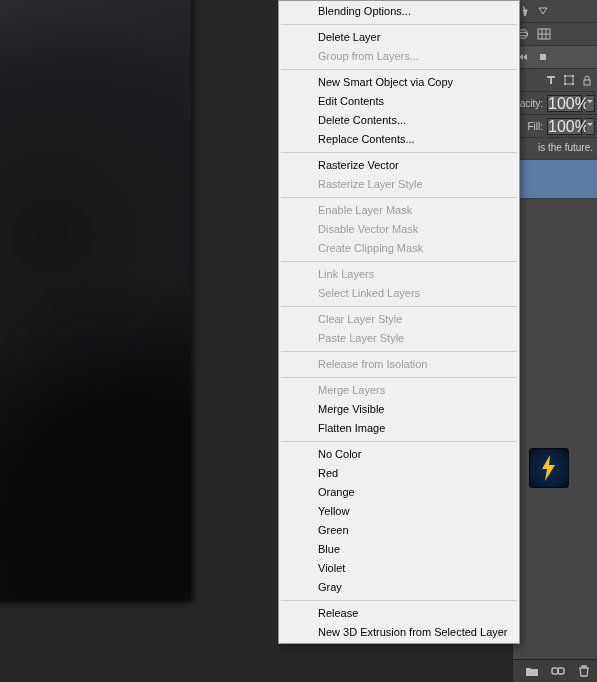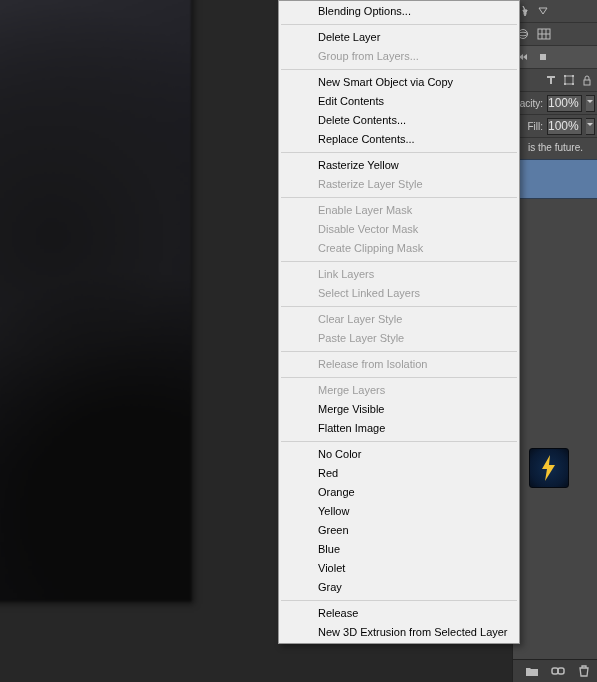--- a/index.html
+++ b/index.html
@@ -71,37 +71,37 @@
     gap: 4px;
     border-bottom: 1px solid #333;
   }
   .opacity-row span, .fill-row span { font-size: 10px; color: #c8c8c8; }
   .pct-box {
     background: #5a5a5a;
     border: 1px solid #222;
     width: 30px;
     height: 15px;
     line-height: 15px;
-    font-size: 12px;
+    font-size: 16px;
     text-align: left;
     padding-right: 3px;
     color: #e5e5e5;
   }
   .pct-drop {
     width: 8px; height: 15px;
     border: 1px solid #222; border-left: none;
     background: #5a5a5a;
     display: flex; align-items: center; justify-content: center;
   }
   .pct-drop::after { content: ""; border: 3px solid transparent; border-top-color: #ccc; }
 
   .hint-text {
     font-size: 10px;
     color: #cfcfcf;
-    padding: 4px 14px 0 0;
+    padding: 4px 4px 0 0;
     text-align: right;
   }
 
   .selected-layer {
     margin-top: 6px;
     height: 38px;
     background: #5b7ba4;
     border-top: 1px solid #2d3d52;
     border-bottom: 1px solid #2d3d52;
   }
@@ -262,21 +262,21 @@
   <div class="menu-item">Blending Options...</div>
   <div class="menu-sep"></div>
   <div class="menu-item">Delete Layer</div>
   <div class="menu-item disabled">Group from Layers...</div>
   <div class="menu-sep"></div>
   <div class="menu-item">New Smart Object via Copy</div>
   <div class="menu-item">Edit Contents</div>
   <div class="menu-item">Delete Contents...</div>
   <div class="menu-item">Replace Contents...</div>
   <div class="menu-sep"></div>
-  <div class="menu-item">Rasterize Yellow</div>
+  <div class="menu-item">Rasterize Vector</div>
   <div class="menu-item disabled">Rasterize Layer Style</div>
   <div class="menu-sep"></div>
   <div class="menu-item disabled">Enable Layer Mask</div>
   <div class="menu-item disabled">Disable Vector Mask</div>
   <div class="menu-item disabled">Create Clipping Mask</div>
   <div class="menu-sep"></div>
   <div class="menu-item disabled">Link Layers</div>
   <div class="menu-item disabled">Select Linked Layers</div>
   <div class="menu-sep"></div>
   <div class="menu-item disabled">Clear Layer Style</div>

